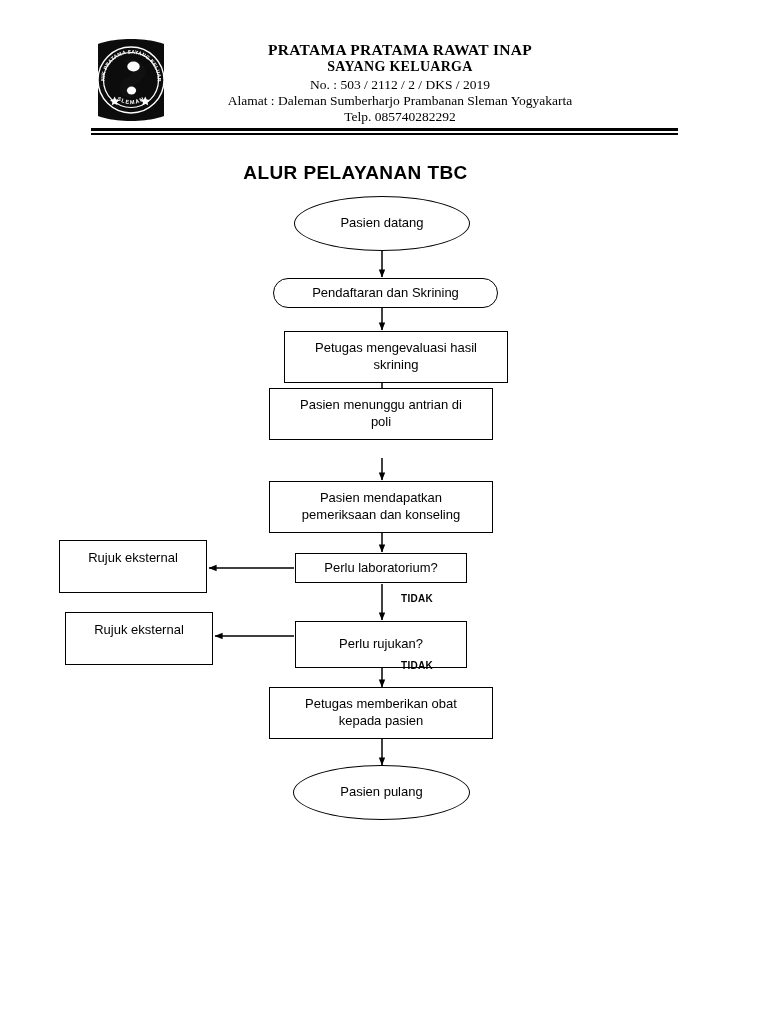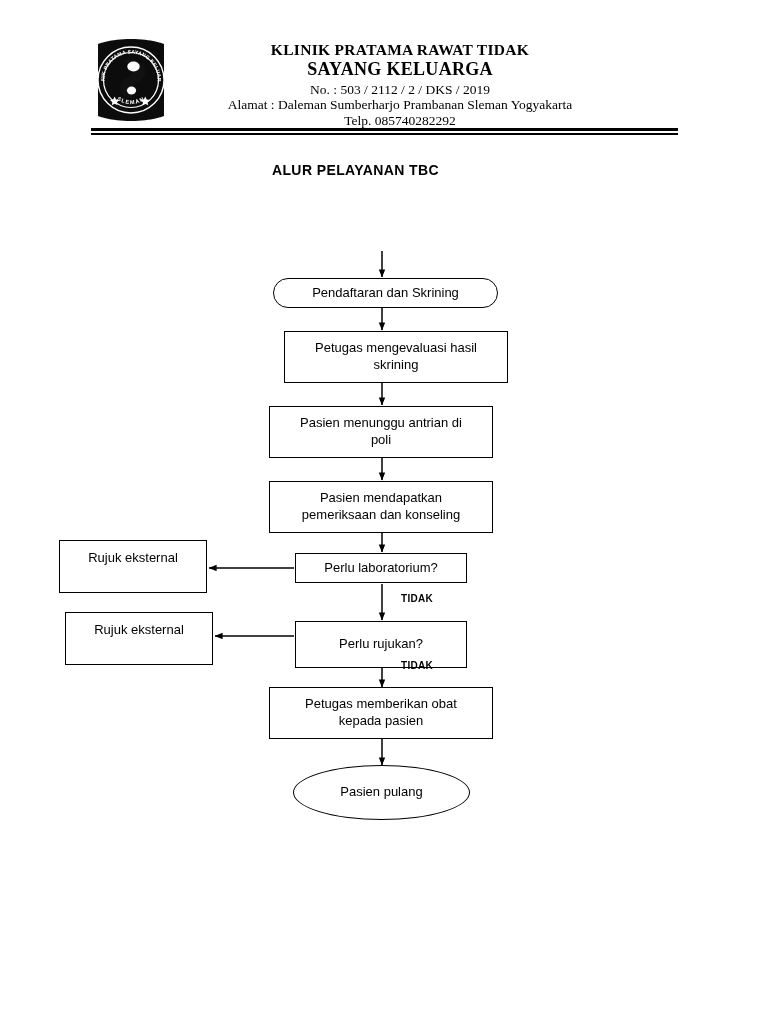--- a/index.html
+++ b/index.html
@@ -44,21 +44,21 @@
     text-align: center;
     font-family: "Liberation Serif", serif;
     line-height: 1.18;
   }
   .hdr-name {
     font-size: 15.5px;
     font-weight: bold;
     letter-spacing: 0.3px;
   }
   .hdr-sub {
-    font-size: 18px;
+    font-size: 14px;
     font-weight: bold;
     letter-spacing: 0.3px;
   }
   .hdr-no {
     font-size: 13.5px;
     font-weight: normal;
     padding-top: 1px;
   }
   .hdr-alamat {
     font-size: 13.5px;
@@ -85,21 +85,21 @@
     background: #000;
   }
 
   
   #chart-title {
     position: absolute;
     left: 0;
     top: 162px;
     width: 711px;
     text-align: center;
-    font-size: 14px;
+    font-size: 19px;
     font-weight: bold;
     letter-spacing: 0.4px;
   }
   #flow {
     position: absolute;
     left: 0;
     top: 0;
     width: 768px;
     height: 1024px;
   }
@@ -156,21 +156,21 @@
       </text>
       <path d="M 25,66 l 1.7,3.4 3.8,0.5 -2.8,2.6 0.7,3.7 -3.4,-1.8 -3.4,1.8 0.7,-3.7 -2.8,-2.6 3.8,-0.5 Z" fill="#ffffff" transform="translate(0,-6) scale(0.85) translate(4,10)"></path>
       <path d="M 57,66 l 1.7,3.4 3.8,0.5 -2.8,2.6 0.7,3.7 -3.4,-1.8 -3.4,1.8 0.7,-3.7 -2.8,-2.6 3.8,-0.5 Z" fill="#ffffff" transform="translate(0,-6) scale(0.85) translate(8,10)"></path>
       <path d="M34,22 C45,19 57,25 55,36 C53.5,44 45,45 42,49 C39,53 41,58 45,59 C38,62 30,58 30,50 C30,42 38,40 42,36 C45.5,32.5 43,27 38,26 Z" fill="#111111"></path>
       <ellipse cx="43.5" cy="28.5" rx="6.2" ry="5.0" fill="#ffffff"></ellipse>
       <ellipse cx="41.5" cy="52.5" rx="4.6" ry="4.0" fill="#ffffff"></ellipse>
     </svg>
   </div>
 
   <div id="header-text">
-    <div class="hdr-name">KLINIK PRATAMA RAWAT TIDAK</div>
+    <div class="hdr-name">PRATAMA PRATAMA RAWAT INAP</div>
     <div class="hdr-sub">SAYANG KELUARGA</div>
     <div class="hdr-no">No. : 503 / 2112 / 2 / DKS /  2019</div>
     <div class="hdr-alamat">Alamat :  Daleman Sumberharjo Prambanan Sleman Yogyakarta</div>
     <div class="hdr-telp">Telp. 085740282292</div>
   </div>
 
   <div id="rule-thick"></div>
   <div id="rule-thin"></div>
 </div>
 
@@ -199,30 +199,33 @@
 
     <line x1="382" y1="584" x2="382" y2="620" stroke="#000" stroke-width="1.5" marker-end="url(#arrow)"></line>
 
     <line x1="294" y1="636" x2="215" y2="636" stroke="#000" stroke-width="1.5" marker-end="url(#arrow)"></line>
 
     <line x1="382" y1="652" x2="382" y2="687" stroke="#000" stroke-width="1.5" marker-end="url(#arrow)"></line>
 
     <line x1="382" y1="739" x2="382" y2="765" stroke="#000" stroke-width="1.5" marker-end="url(#arrow)"></line>
   </svg>
 
+  <div class="node terminator" style="left:294px; top:196px; width:176px; height:55px;">
+    <span>Pasien datang</span>
+  </div>
 
   <div class="node box" style="left:273px; top:278px; width:225px; height:30px;border-radius:15px;">
     <span>Pendaftaran dan Skrining</span>
   </div>
 
   <div class="node box" style="left:284px; top:331px; width:224px; height:52px; padding:0 14px;">
     <span>Petugas mengevaluasi hasil skrining</span>
   </div>
 
-  <div class="node box" style="left:269px; top:406px; width:224px; height:52px; padding:0 30px;">
+  <div class="node box" style="left:269px; top:388px; width:224px; height:52px; padding:0 30px;">
     <span>Pasien menunggu antrian di poli</span>
   </div>
 
   <div class="node box" style="left:269px; top:481px; width:224px; height:52px; padding:0 17px;">
     <span>Pasien mendapatkan pemeriksaan dan konseling</span>
   </div>
 
   <div class="node box" style="left:295px; top:553px; width:172px; height:30px;align-items:center;">
     <span>Perlu laboratorium?</span>
   </div>

